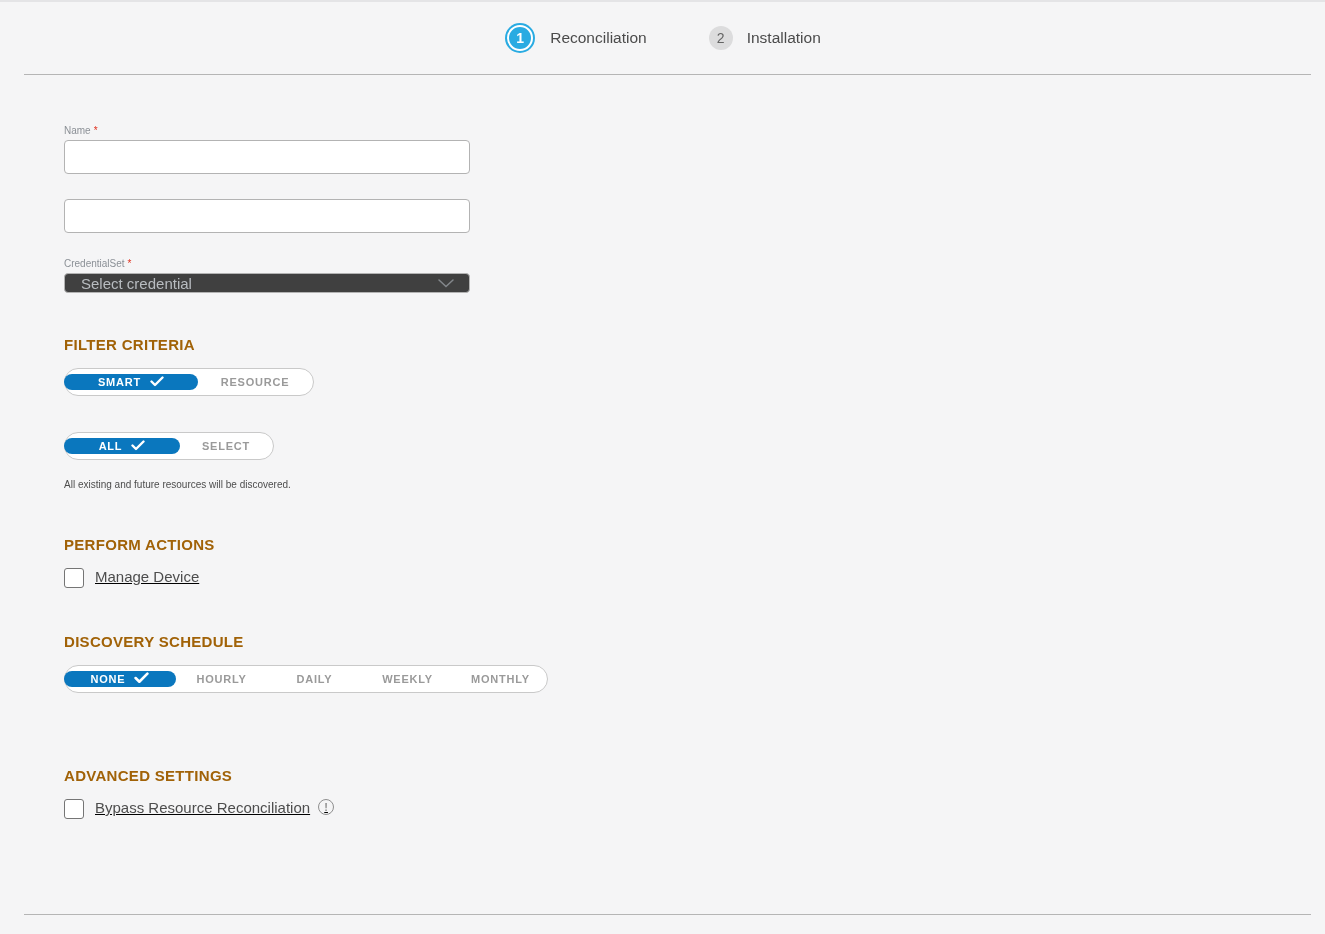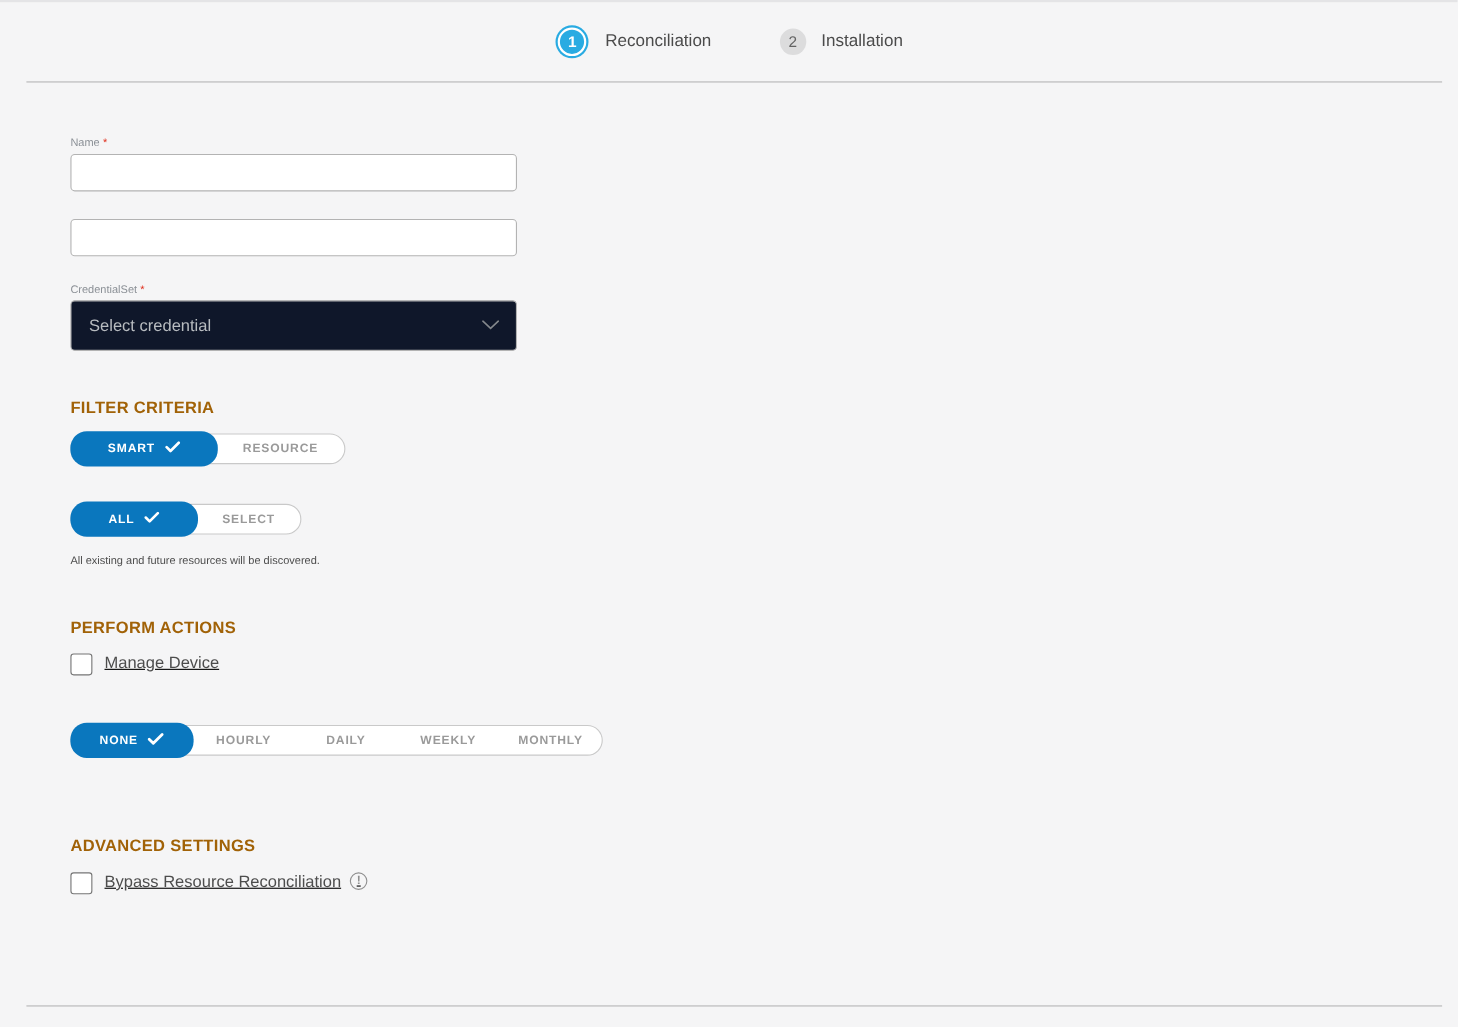--- a/index.html
+++ b/index.html
@@ -61,22 +61,22 @@
     display:block;
     width:406px; height:34px;
     background:#fff;
     border:1px solid #b3b3b3; border-radius:4px;
     padding:0 12px;
     font-size:15px; color:#333;
     font-family:inherit;
     outline:none;
   }
   .select {
-    width:406px; height:46px;
-    background:#0f172a;
+    width:406px; height:20px;
+    background:#404040;
     border:1px solid #b3b3b3; border-radius:4px;
     display:flex; align-items:center; justify-content:space-between;
     padding:0 15px 0 16px;
     cursor:pointer;
   }
   .select .placeholder { font-size:15px; color:#b8bcc0; }
 
   
   .section-heading {
     font-size:15px; font-weight:700; color:#a16207;
@@ -100,21 +100,21 @@
     height:100%;
     display:flex; align-items:center; justify-content:center; gap:9px;
     font-size:11px; font-weight:700; color:#9a9a9a;
     letter-spacing:.07em;
     cursor:pointer;
     user-select:none;
   }
   .seg.active {
     background:#0a77be; color:#fff;
     border-radius:15px;
-    margin:-1px; height:32px;
+    margin:-1px; height:16px;
   }
   .w134{width:134px}.w116{width:116px}.w94{width:94px}.w112{width:112px}.w93{width:93px}
 
   .description { font-size:10px; color:#4d4d4d; margin-top:19px; }
 
   
   .checkbox-row { display:flex; align-items:flex-start;text-decoration:underline; }
   .checkbox {
     width:20px; height:20px;
     background:#fff;
@@ -211,20 +211,21 @@
 
     <section class="sec-perform-actions">
       <h2 class="section-heading">PERFORM ACTIONS</h2>
       <div class="checkbox-row">
         <span class="checkbox"></span>
         <span class="checkbox-label">Manage Device</span>
       </div>
     </section>
 
     <section class="sec-discovery">
+      <h2 class="section-heading">DISCOVERY SCHEDULE</h2>
       <div class="toggle">
         <div class="seg active w112">
           <span>NONE</span>
           <span>
             <svg width="15" height="12" viewBox="0 0 14 11">
                 <path d="M1.5 5.5 L5 9 L12.5 1.5" fill="none" stroke="#fff" stroke-width="2.4" stroke-linecap="round" stroke-linejoin="round"></path>
               </svg>
           </span>
         </div>
         <div class="seg w93">

